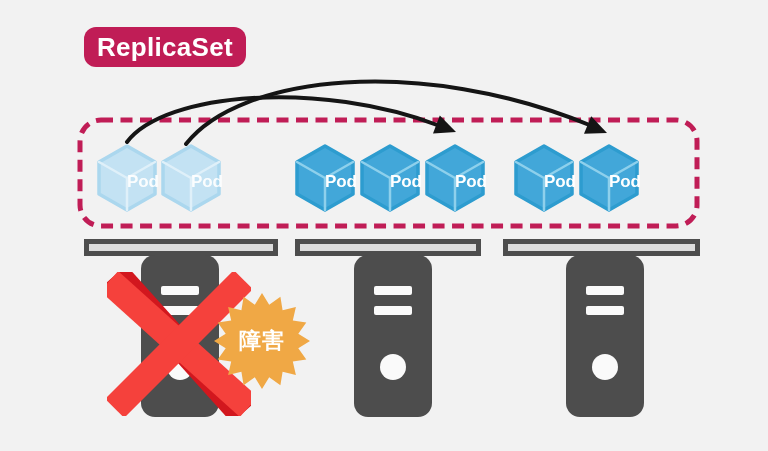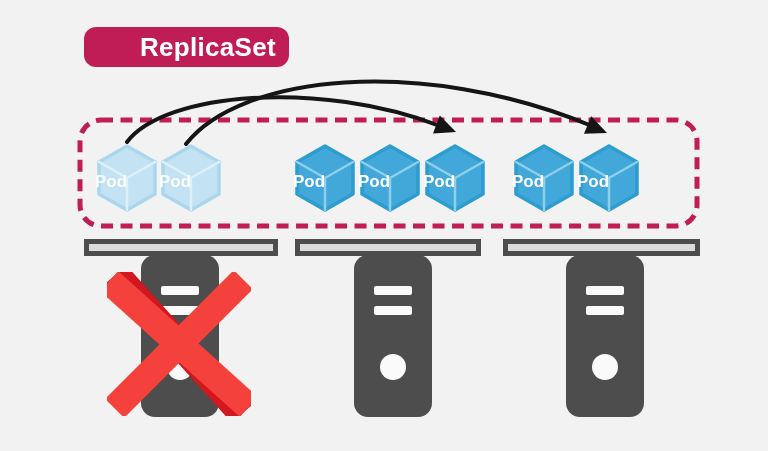--- a/index.html
+++ b/index.html
@@ -6,34 +6,34 @@
   .canvas {
     position:relative; width:768px; height:451px;
     background:#f2f2f2; overflow:hidden;
     font-family:"Liberation Sans","DejaVu Sans",sans-serif;
   }
   
   .rs-badge {
     position:absolute; left:84px; top:27px; width:162px; height:40px;
     background:#c01d56; border-radius:12px;
     display:flex; align-items:center; justify-content:center;
-    color:#ffffff; font-size:26px; font-weight:bold; letter-spacing:.3px;padding-left:43px;
+    color:#ffffff; font-size:26px; font-weight:bold; letter-spacing:.3px;
   }
   .rs-count {
     position:absolute; left:260px; top:27px; height:40px; line-height:40px;
     color:#c01d56; font-size:27px; font-weight:bold; letter-spacing:1px;
     white-space:pre;
   }
   
   .pod { position:absolute; width:64px; height:70px; z-index:10; }
   .pod svg { position:absolute; left:0; top:0; width:64px; height:70px; }
   .pod .hex { fill:#42a7d9; stroke:#2d9ccf; stroke-width:3.5; stroke-linejoin:round; }
   .pod .cube { fill:none; stroke:#8ed0ec; stroke-width:2.5; stroke-linecap:round; stroke-linejoin:round; }
   .pod .pod-label {
-    position:absolute; left:0; top:29px; width:100%; text-align:left;
+    position:absolute; left:0; top:29px; width:100%; text-align:right;
     color:#ffffff; font-size:17px; font-weight:bold;
   }
   .pod.faded .hex { fill:#c3e2f3; stroke:#abd7ee; }
   .pod.faded .cube { stroke:#dff0f9; }
   .pod.faded .pod-label { color:rgba(255,255,255,0.92); }
   
   .overlay { position:absolute; left:0; top:0; width:768px; height:451px; z-index:40; pointer-events:none; }
   
   .shelf {
     position:absolute; height:17px; box-sizing:border-box;
@@ -144,20 +144,30 @@
     <div class="slot s2"></div>
     <div class="power"></div>
   </div>
 
   <svg class="x-mark" viewBox="0 0 144 144">
     <rect x="-94" y="-13.5" width="188" height="27" transform="translate(72,72) rotate(48)" fill="#d2171e"></rect>
     <rect x="-94" y="-13.5" width="188" height="27" transform="translate(72,72) rotate(42)" fill="#f5413c"></rect>
     <rect x="-91" y="-13.5" width="182" height="27" transform="translate(72,72) rotate(-45)" fill="#f5413c"></rect>
   </svg>
 
+  <div class="starburst">
+    <svg viewBox="0 0 100 100">
+      <polygon fill="#f0a845" points="
+        50,2 57.2,13.7 68.4,5.7 70.6,19.2 83.9,16.1 80.8,29.4 94.3,31.6 86.3,42.8
+        98,50 86.3,57.2 94.3,68.4 80.8,70.6 83.9,83.9 70.6,80.8 68.4,94.3 57.2,86.3
+        50,98 42.8,86.3 31.6,94.3 29.4,80.8 16.1,83.9 19.2,70.6 5.7,68.4 13.7,57.2
+        2,50 13.7,42.8 5.7,31.6 19.2,29.4 16.1,16.1 29.4,19.2 31.6,5.7 42.8,13.7"></polygon>
+    </svg>
+    <span class="burst-label">障害</span>
+  </div>
 
   <svg class="overlay" viewBox="0 0 768 451">
     <rect x="80" y="120" width="617" height="106" rx="21" fill="none" stroke="#c01d56" stroke-width="5" stroke-dasharray="12 7.5"></rect>
     <path d="M127,142 C165,92 320,80 440,126" fill="none" stroke="#151515" stroke-width="4" stroke-linecap="round"></path>
     <polygon points="456,132 433,133.4 439.8,115.6" fill="#151515"></polygon>
     <path d="M186,144 C240,75 420,55 592,126" fill="none" stroke="#151515" stroke-width="4" stroke-linecap="round"></path>
     <polygon points="607,133 584,133.8 591.2,116.2" fill="#151515"></polygon>
   </svg>
 
 </div>

